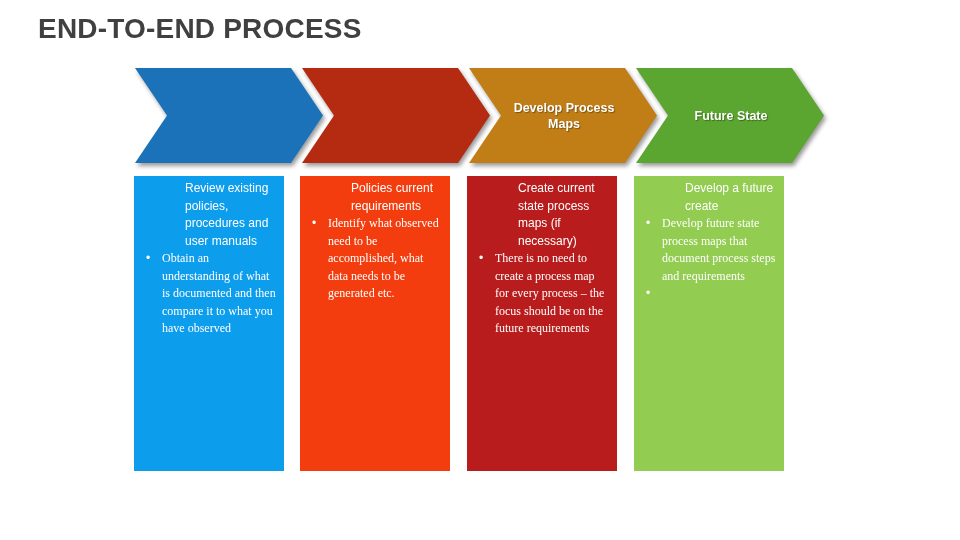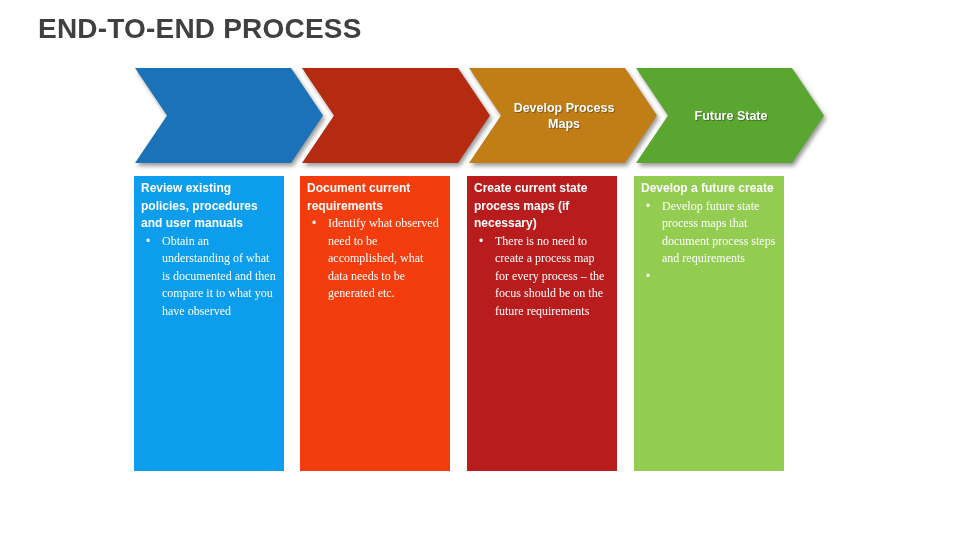--- a/index.html
+++ b/index.html
@@ -18,21 +18,21 @@
     display:flex;align-items:center;justify-content:center;text-align:center;
     color:#ffffff;font-weight:bold;font-size:12.5px;line-height:16px;
     text-shadow:1px 1px 1px rgba(0,0,0,0.35);
   }
   .al-0{left:175px}.al-1{left:342px}.al-2{left:509px}.al-3{left:676px}
   .box{
     position:absolute;top:176px;width:150px;height:295px;box-sizing:border-box;
     padding:4px 7px 4px 7px;color:#ffffff;font-size:12px;line-height:17.5px;
   }
   .bx-0{left:134px}.bx-1{left:300px}.bx-2{left:467px}.bx-3{left:634px}
-  .box-header{font-weight:bold;}
+  .box-header{font-weight:normal;margin-left:44px;}
   .bullet-row{display:flex;}
   .dot{margin-left:5px;width:16px;flex:none;}
   .bullet-text{flex:1;font-family:Liberation Serif, serif;}
 </style>
 </head>
 <body>
 
 <div class="slide">
 
   <h1 class="title">END-TO-END PROCESS</h1>
@@ -53,21 +53,21 @@
 
   <div class="box bx-0" style="background-color: rgb(13, 157, 237);">
     <div class="box-header">Review existing policies, procedures and user manuals</div>
     <div class="bullet-row">
       <span class="dot">•</span>
       <span class="bullet-text">Obtain an understanding of what is documented and then compare it to what you have observed</span>
     </div>
   </div>
 
   <div class="box bx-1" style="background-color: rgb(244, 61, 14);">
-    <div class="box-header">Document current requirements</div>
+    <div class="box-header">Policies current requirements</div>
     <div class="bullet-row">
       <span class="dot">•</span>
       <span class="bullet-text">Identify what observed need to be accomplished, what data needs to be generated etc.</span>
     </div>
   </div>
 
   <div class="box bx-2" style="background-color: #b91c1c;">
     <div class="box-header">Create current state process maps (if necessary)</div>
     <div class="bullet-row">
       <span class="dot">•</span>

